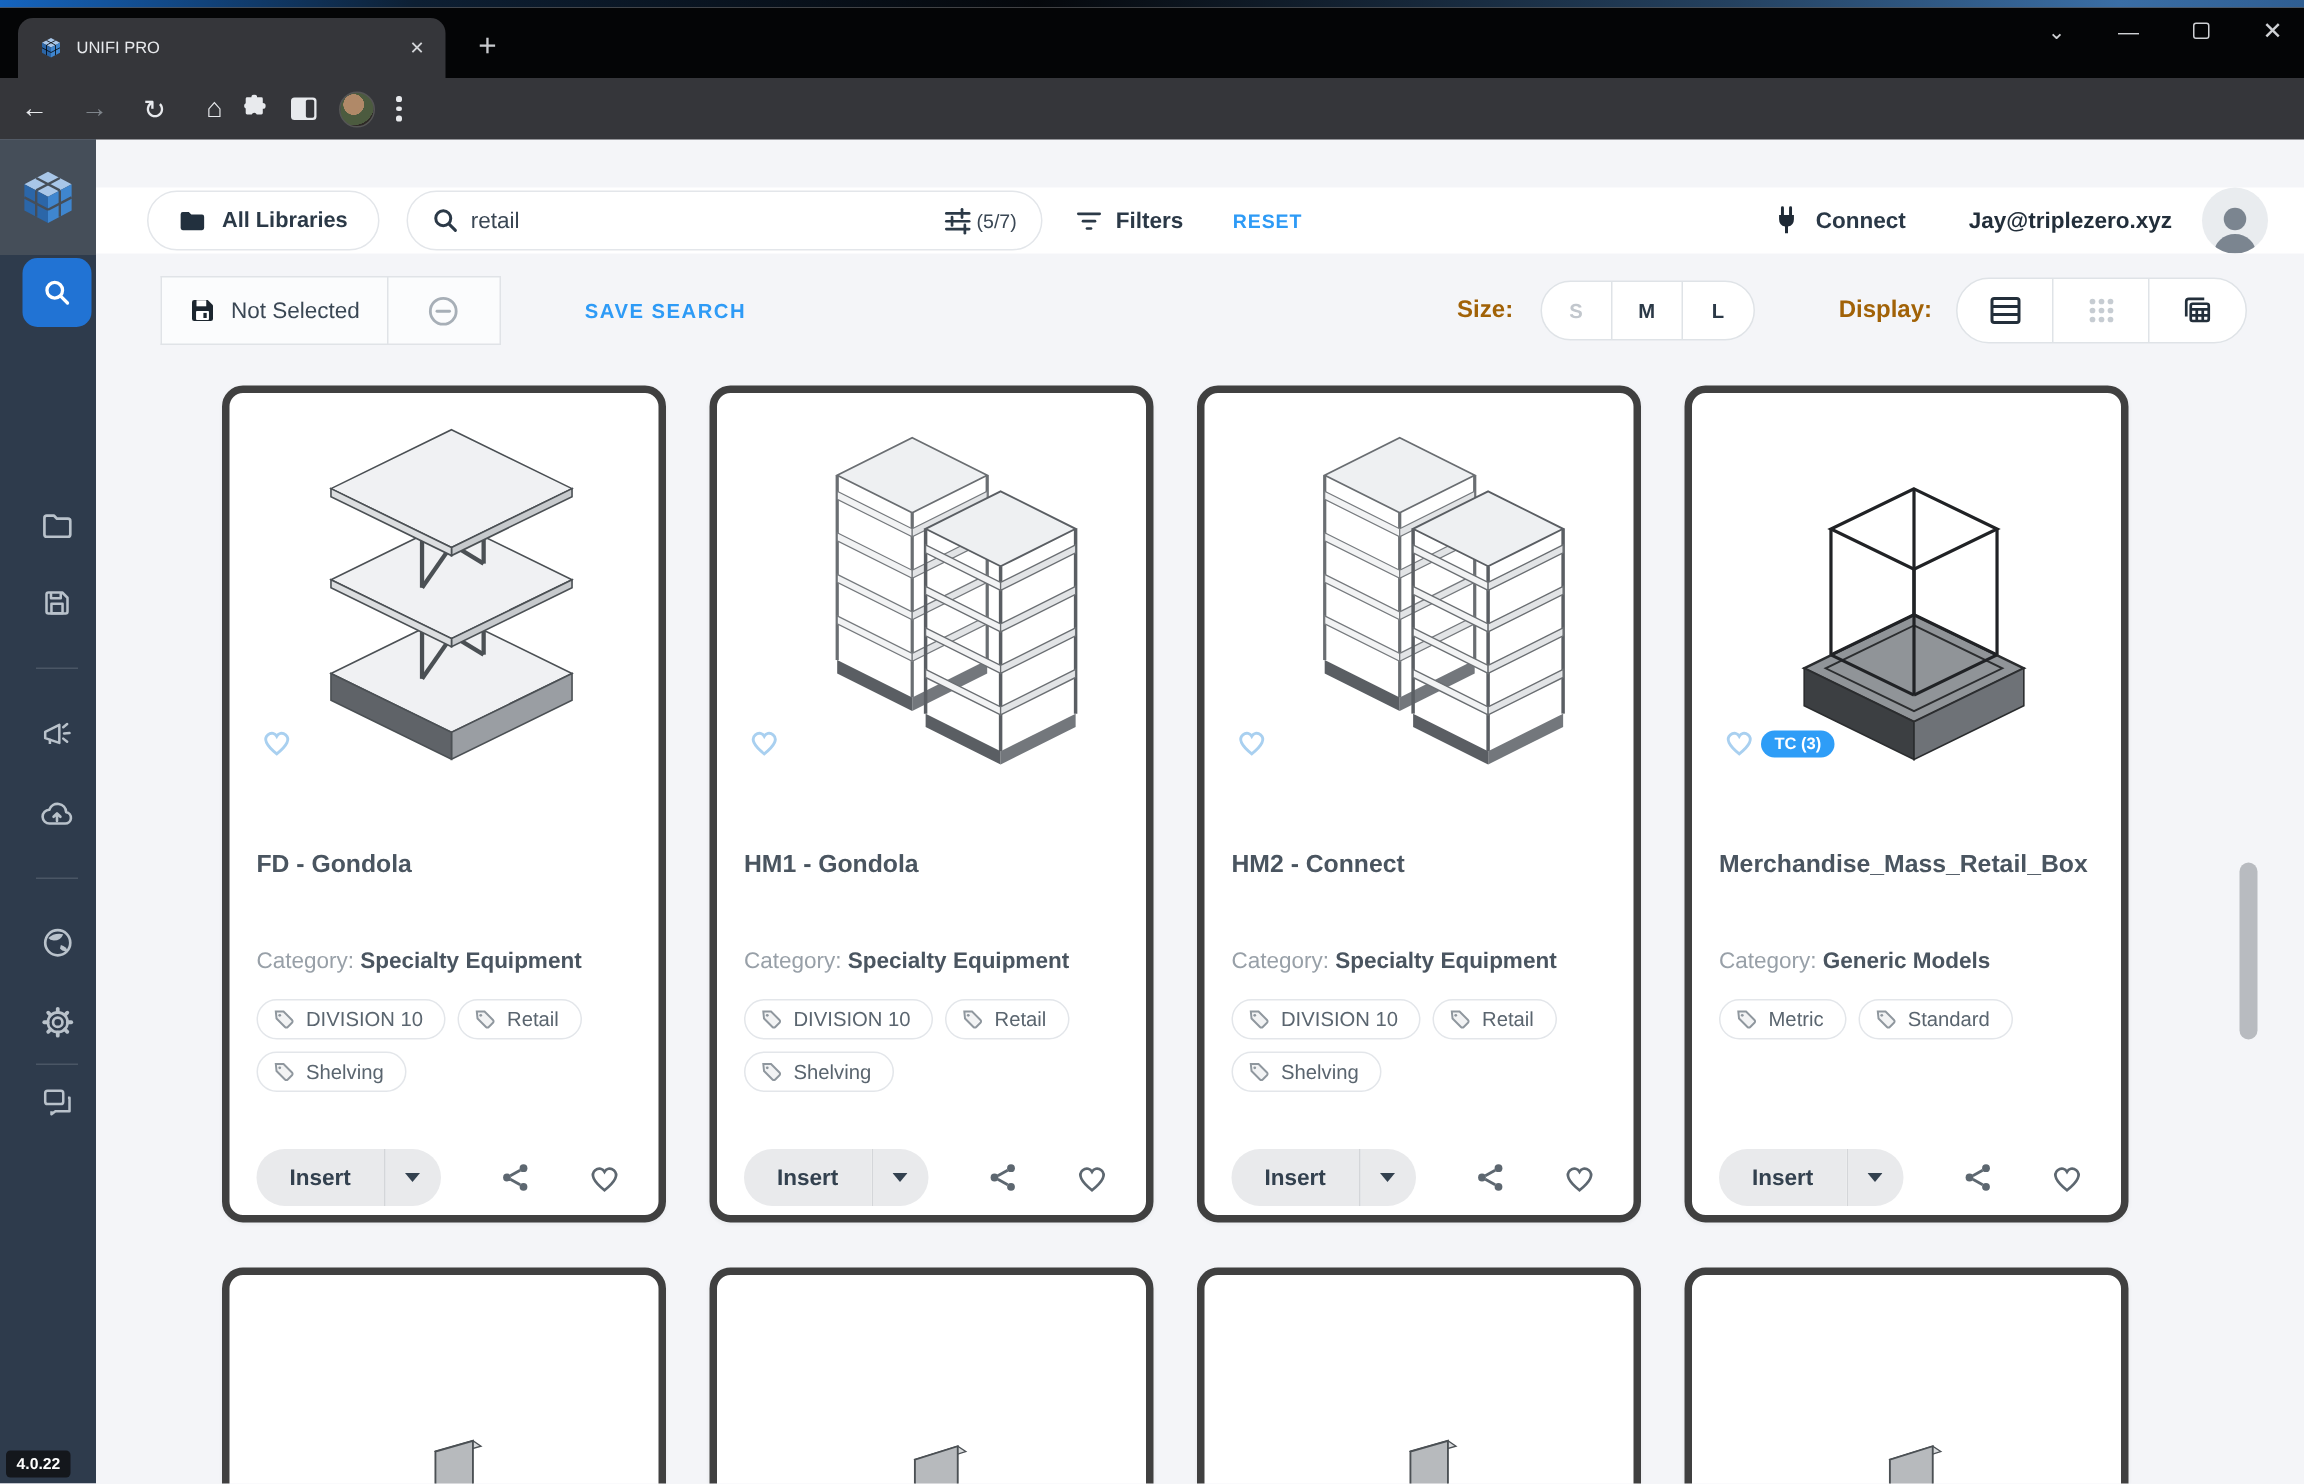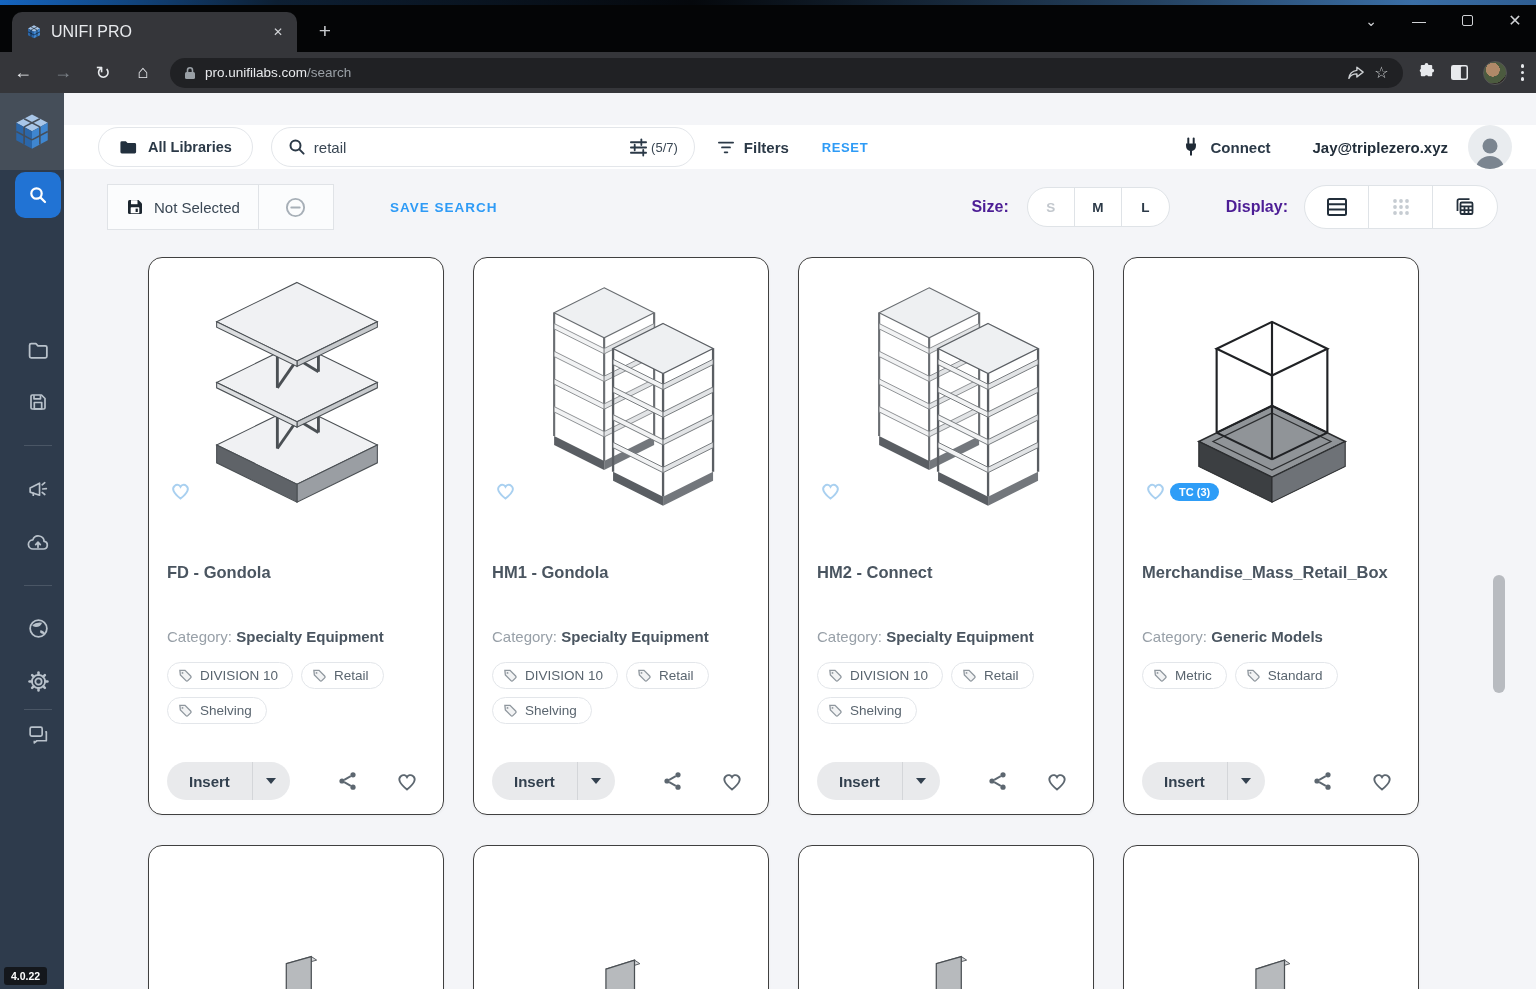--- a/index.html
+++ b/index.html
@@ -5,21 +5,21 @@
   * { margin:0; padding:0; box-sizing:border-box; }
   html,body { width:1536px; height:989px; overflow:hidden; }
   body { font-family:"Liberation Sans", sans-serif; background:#f4f5f8; position:relative; }
 
   
   .accent-strip { position:absolute; top:0; left:0; width:1536px; height:5px;
     background:linear-gradient(90deg,#1565c0 0%,#0d1f33 18%,#05080c 45%,#24415f 75%,#3a6ea5 92%,#2f5e92 100%); }
   .tabbar { position:absolute; top:5px; left:0; width:1536px; height:47px; background:#040506; }
   .tab { position:absolute; left:12px; bottom:0; width:285px; height:40px; background:#35363a;
     border-radius:10px 10px 0 0; display:flex; align-items:center; padding:0 10px 0 14px; gap:9px; }
-  .tab-title { color:#e8eaed; font-size:16px; flex:1; white-space:nowrap; }
+  .tab-title { color:#e8eaed; font-size:11px; flex:1; white-space:nowrap; }
   .tab-close { color:#d3d5d8; font-size:12px; width:18px; height:18px; border-radius:50%;
     display:flex; align-items:center; justify-content:center; }
   .newtab { position:absolute; left:312px; bottom:8px; color:#c8cacd; font-size:21px; width:26px; height:26px;
     display:flex; align-items:center; justify-content:center; }
   .win-controls { position:absolute; right:10px; top:6px; display:flex; gap:26px; align-items:center; color:#cfd1d4; }
   .win-controls span { font-size:14px; width:22px; text-align:center; }
   .win-sq { display:inline-block; width:11px; height:11px; border:1.4px solid #cfd1d4; border-radius:2px; }
 
   .toolbar { position:absolute; top:52px; left:0; width:1536px; height:41px; background:#35363a;
     display:flex; align-items:center; }
@@ -70,34 +70,34 @@
 
   .content { flex:1; background:#f4f5f8; padding:15px 38px 0 43px; position:relative; }
   .actionbar { display:flex; align-items:center; height:46px; }
   .sel-group { display:flex; height:46px; }
   .sel-cell { border:1px solid #e0e3e7; background:#fbfcfd; display:flex; align-items:center;
     gap:10px; padding:0 18px; font-size:15px; color:#3a4754; }
   .sel-cell.first { border-right:none; }
   .sel-cell.second { width:76px; justify-content:center; }
   .save-search { margin-left:56px; font-size:13.5px; font-weight:bold; color:#2e9bf6; letter-spacing:1px; }
   .right-controls { margin-left:auto; display:flex; align-items:center; }
-  .ctl-label { font-size:16px; font-weight:bold; color:#4c1d95; }
+  .ctl-label { font-size:16px; font-weight:bold; color:#a16207; }
   .seg { display:flex; background:#fff; border:1px solid #dfe3e7; border-radius:21px; overflow:hidden; margin-left:18px; }
   .seg-cell { width:47px; height:38px; display:flex; align-items:center; justify-content:center;
     font-size:13.5px; font-weight:bold; color:#2b3947; border-right:1px solid #dfe3e7; }
   .seg-cell:last-child { border-right:none; }
   .seg-cell.dim { color:#c2c7cd; }
   .seg.display { margin-left:16px; margin-right:0; border-radius:22px; }
   .seg.display .seg-cell { width:64px; height:42px; }
   .display-label { margin-left:56px; }
   .size-label { margin-left:0; }
 
   
   .grid { display:flex; gap:29px; margin-top:27px; margin-left:41px; }
-  .card { width:296px; background:#fff; border:1px solid #404040; border-radius:14px;
+  .card { width:296px; background:#fff; border:5px solid #404040; border-radius:14px;
     box-shadow:0 1px 3px rgba(20,30,40,.05); position:relative; }
   .card.row1 { height:558px; }
   .card.row2 { height:300px; margin-top:0; overflow:hidden; }
   .card-img { position:absolute; top:10px; left:10px; width:276px; height:240px;
     display:flex; align-items:flex-start; justify-content:center; }
   .img-heart { position:absolute; left:20px; top:222px; }
   .tc-badge { position:absolute; left:46px; top:225px; background:#2e9df7; color:#fff; font-size:11px;
     font-weight:bold; padding:3px 9px; border-radius:11px; }
   .card-title { position:absolute; left:18px; top:300px; right:18px; font-size:16.5px; font-weight:bold;
     color:#4a5560; line-height:28px; word-break:break-all; }
@@ -152,36 +152,20 @@
     <span><i class="win-sq"></i></span>
     <span style="font-size:16px">✕</span>
   </div>
 </div>
 
 <div class="toolbar">
   <span class="nav-ic">←</span>
   <span class="nav-ic dim">→</span>
   <span class="nav-ic">↻</span>
   <span class="nav-ic">⌂</span>
-  <div class="addr">
-    <span style="display:flex">
-      <svg width="12" height="14" viewBox="0 0 12 14">
-          <rect x="1" y="6" width="10" height="7" rx="1.5" fill="#9aa0a6"></rect>
-          <path d="M3.5 6 V4.2 a2.5 2.5 0 0 1 5 0 V6" fill="none" stroke="#9aa0a6" stroke-width="1.6"></path>
-        </svg>
-    </span>
-    <span class="addr-url"><span>pro.unifilabs.com</span><span class="path">/search</span></span>
-    <span class="addr-spacer"></span>
-    <span class="addr-ic">
-      <svg width="18" height="16" viewBox="0 0 20 18" fill="none" stroke="#cdd0d3" stroke-width="1.6" stroke-linejoin="round">
-          <path d="M11 6 V2.5 L18 8 l-7 5.5 V10 C6 10 3.5 12 2 15 2.5 10 5 6.8 11 6 Z"></path>
-        </svg>
-    </span>
-    <span class="addr-ic" style="font-size:16px">☆</span>
-  </div>
   <div class="chrome-right">
     <span style="display:flex">
       <svg width="19" height="19" viewBox="0 0 20 20" fill="#e8eaed">
           <path d="M8 2 a2 2 0 0 1 4 0 h3 a1 1 0 0 1 1 1 v3 a2 2 0 0 1 0 4 v3 a1 1 0 0 1 -1 1 h-3.2 a2 2 0 0 0 -3.6 0 H5 a1 1 0 0 1 -1 -1 v-3.2 a2 2 0 0 1 0 -3.6 V3 a1 1 0 0 1 1 -1 Z"></path>
         </svg>
     </span>
     <span style="display:flex">
       <svg width="19" height="17" viewBox="0 0 20 18">
           <rect x="1" y="1" width="18" height="16" rx="2.5" fill="#e8eaed"></rect>
           <rect x="11.5" y="2.6" width="5.9" height="12.8" rx="1.2" fill="#35363a"></rect>

